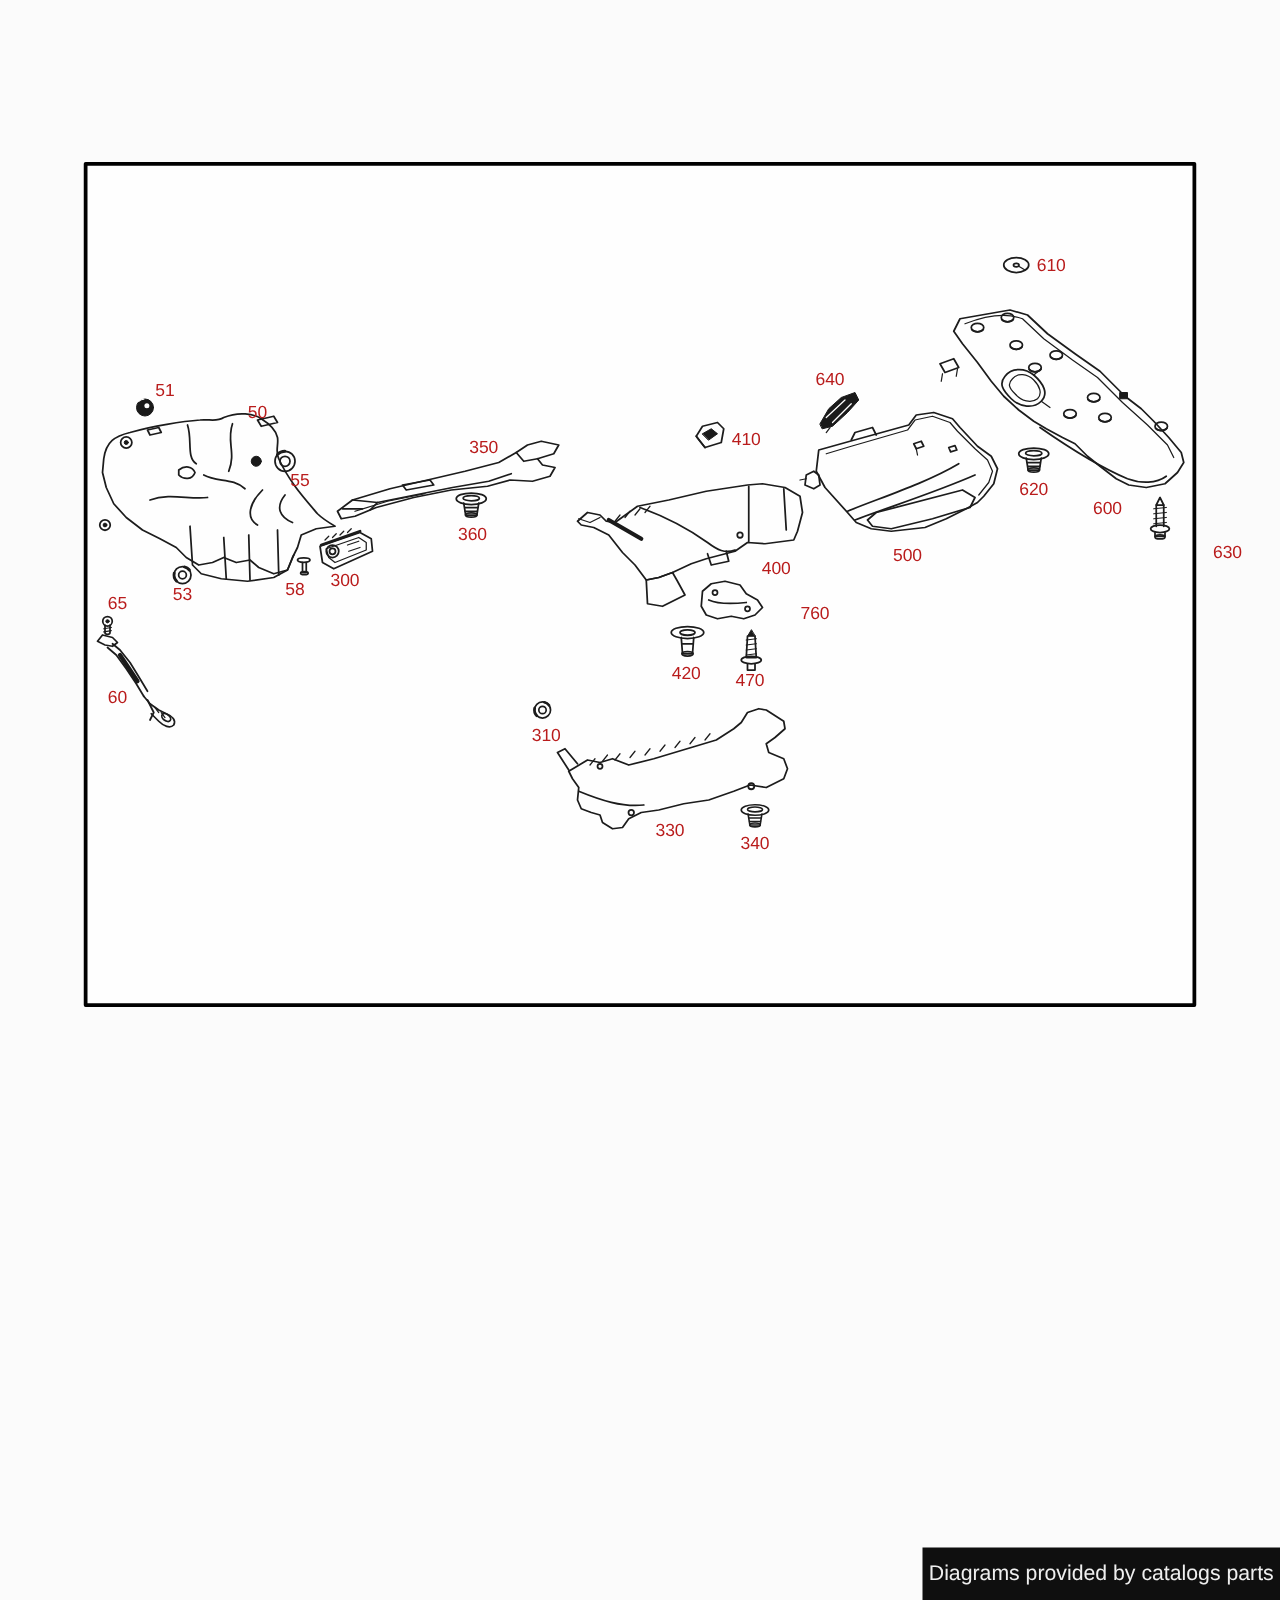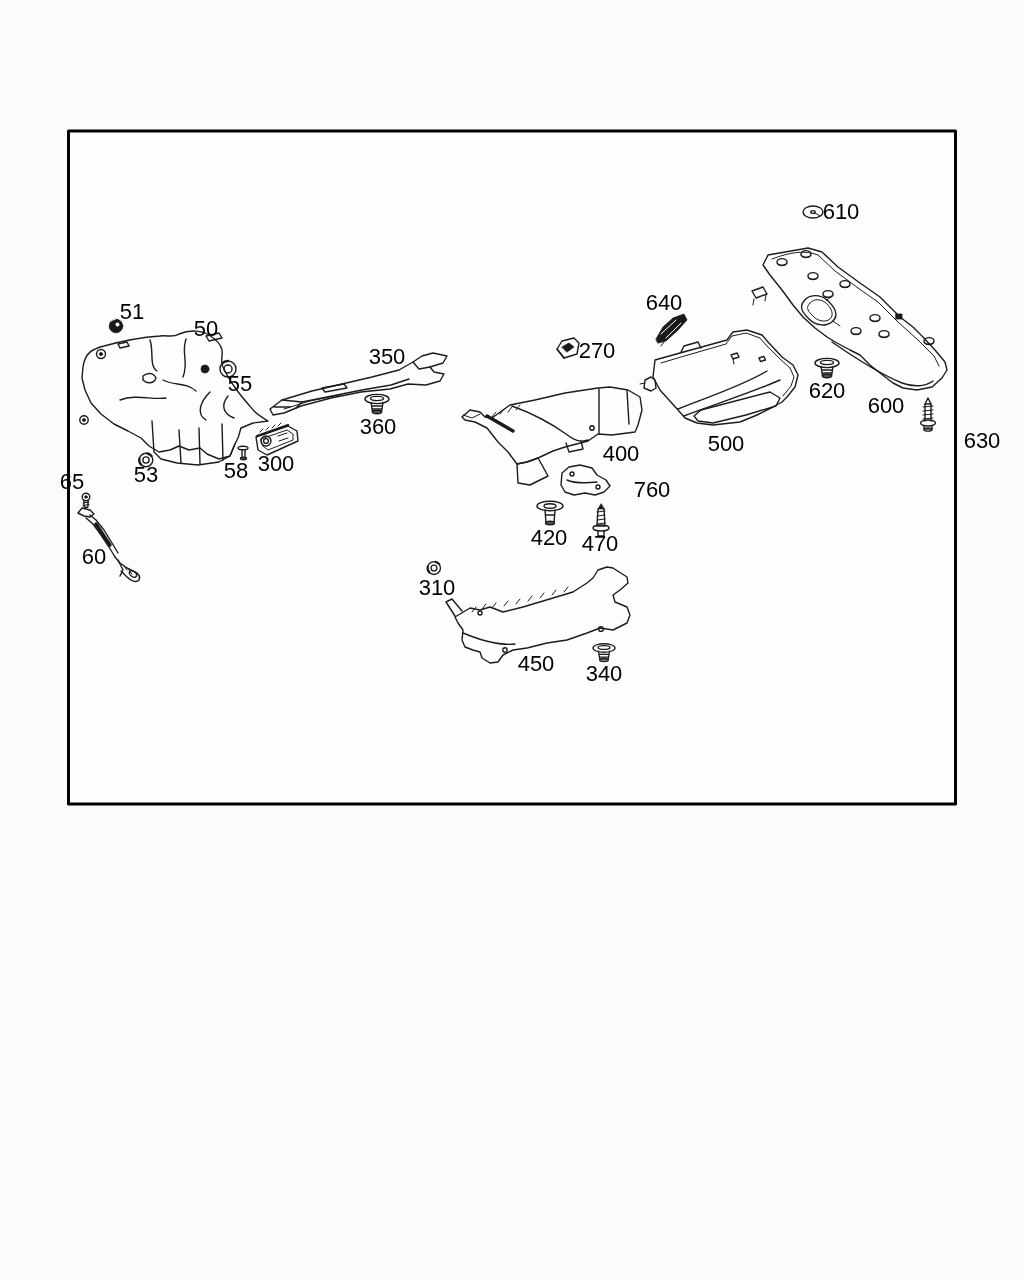--- a/index.html
+++ b/index.html
@@ -17,21 +17,21 @@
   }
   .diagram .framebox{fill:#fefefe;stroke:#000;stroke-width:3;}
   .diagram .dark{fill:#1a1a1a;stroke:#1a1a1a;stroke-width:.8;}
   .diagram .wht{stroke:#ffffff;stroke-width:1;}
   .diagram .wfill{fill:#ffffff;stroke:none;}
   .diagram .thin{stroke-width:1;}
   .diagram .w2{stroke-width:2.3;}
   .diagram .w3{stroke-width:3.4;stroke:#1a1a1a;}
   .lbl{
     position:absolute;transform:translate(-50%,-50%);
-    font-size:22px;color:#000000;white-space:nowrap;line-height:1;
+    font-size:14px;color:#b91c1c;white-space:nowrap;line-height:1;
   }
   .watermark{
     position:absolute;left:738px;top:1238px;width:286px;height:42px;
     background:#0f0f0f;display:flex;align-items:center;justify-content:center;
   }
   .watermark span{color:#efefef;font-size:17px;}
 </style>
 </head>
 <body>
 
@@ -290,33 +290,36 @@
       <ellipse cx="928" cy="429.5" rx="4" ry="1.6"></ellipse>
     </g>
   </svg>
 
   <span class="lbl" style="left:206px;top:329px">50</span>
   <span class="lbl" style="left:132px;top:312px">51</span>
   <span class="lbl" style="left:146px;top:475px">53</span>
   <span class="lbl" style="left:240px;top:384px">55</span>
   <span class="lbl" style="left:236px;top:471px">58</span>
   <span class="lbl" style="left:94px;top:557px">60</span>
-  <span class="lbl" style="left:72px;top:482px">65</span>
+  <span class="lbl" style="left:94px;top:482px">65</span>
   <span class="lbl" style="left:276px;top:464px">300</span>
   <span class="lbl" style="left:437px;top:588px">310</span>
-  <span class="lbl" style="left:536px;top:664px">450</span>
+  <span class="lbl" style="left:536px;top:664px">330</span>
   <span class="lbl" style="left:604px;top:674px">340</span>
   <span class="lbl" style="left:387px;top:357px">350</span>
   <span class="lbl" style="left:378px;top:427px">360</span>
   <span class="lbl" style="left:621px;top:454px">400</span>
-  <span class="lbl" style="left:597px;top:351px">270</span>
+  <span class="lbl" style="left:597px;top:351px">410</span>
   <span class="lbl" style="left:549px;top:538px">420</span>
   <span class="lbl" style="left:652px;top:490px">760</span>
   <span class="lbl" style="left:600px;top:544px">470</span>
   <span class="lbl" style="left:726px;top:444px">500</span>
   <span class="lbl" style="left:664px;top:303px">640</span>
   <span class="lbl" style="left:886px;top:406px">600</span>
   <span class="lbl" style="left:841px;top:212px">610</span>
   <span class="lbl" style="left:827px;top:391px">620</span>
   <span class="lbl" style="left:982px;top:441px">630</span>
 
+  <div class="watermark">
+    <span>Diagrams provided by catalogs parts</span>
+  </div>
 
 </div>
 
 </body></html>

